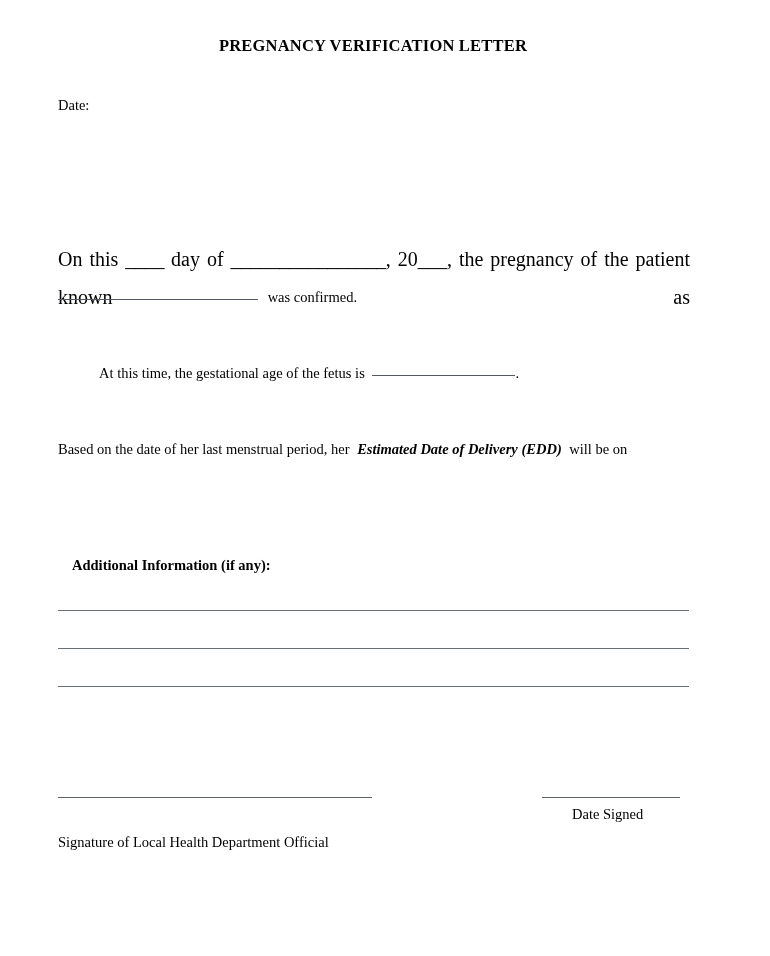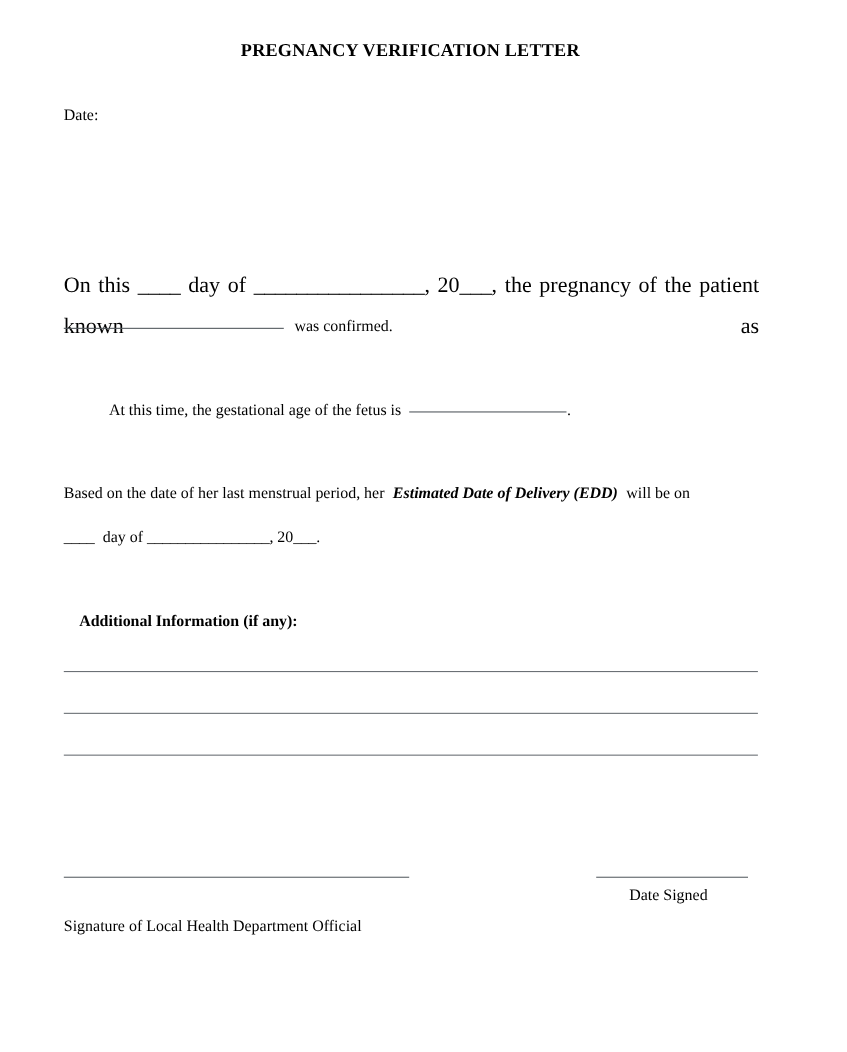--- a/index.html
+++ b/index.html
@@ -117,25 +117,20 @@
     <span>At this time, the gestational age of the fetus is</span>
     <span class="blank-rule" style="width:143px; margin-left:4px;"></span><span>.</span>
   </div>
 
   <div class="line" style="left:58px; top:439px;">
     <span>Based on the date of her last menstrual period, her</span>
     <span class="bolditalic" style="padding-left:4px;">Estimated Date of Delivery (EDD)</span>
     <span style="padding-left:4px;margin-top:24px;">will be on</span>
   </div>
 
-  <div class="line" style="left:58px; top:479px;">
-    <span class="us">____</span>
-    <span style="padding-left:4px;">day of</span>
-    <span class="us">________________</span><span>, 20</span><span class="us">___</span><span>.</span>
-  </div>
 
   <div class="line bold" style="left:58px; top:555px;">Additional Information (if any):</div>
 
   <div class="hrule" style="left:58px; top:610px; width:631px;"></div>
   <div class="hrule" style="left:58px; top:648px; width:631px;"></div>
   <div class="hrule" style="left:58px; top:686px; width:631px;"></div>
 
   <div class="sig-rule" style="left:58px; top:797px; width:314px;"></div>
   <div class="sig-rule" style="left:542px; top:797px; width:138px;"></div>
 

